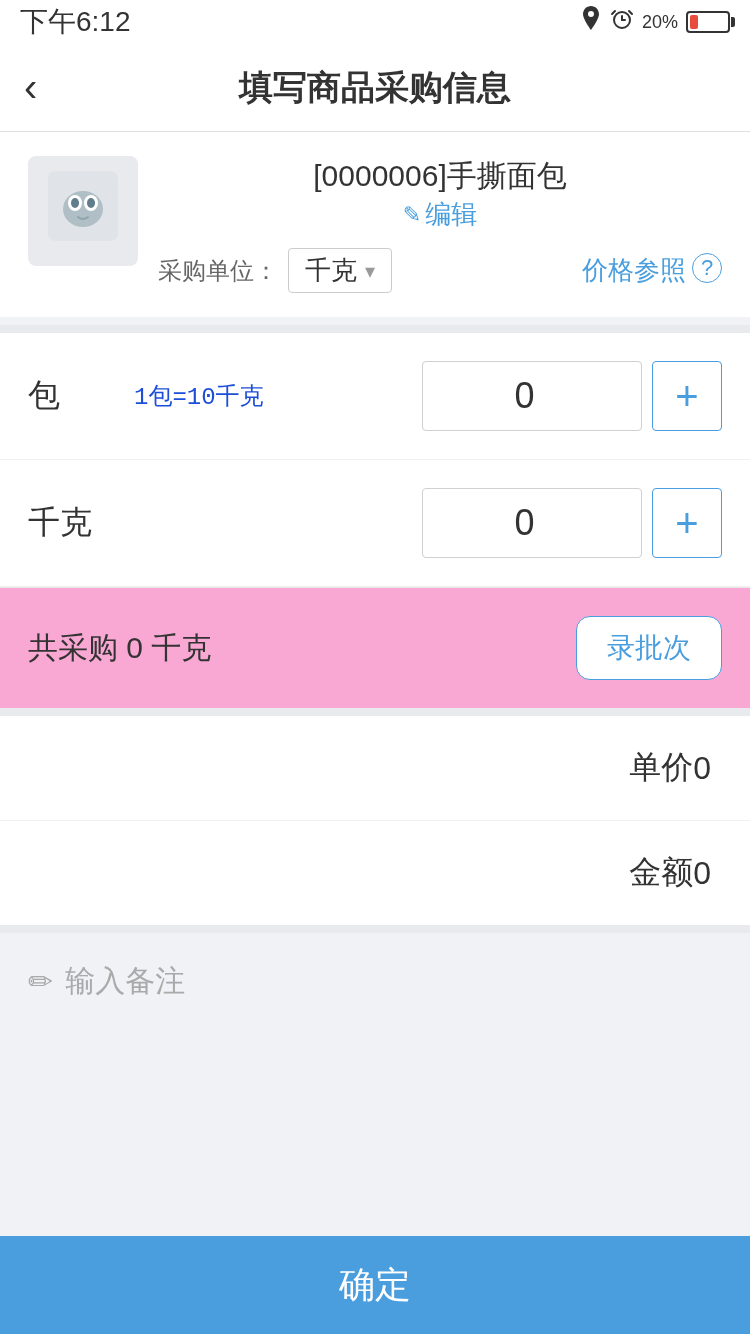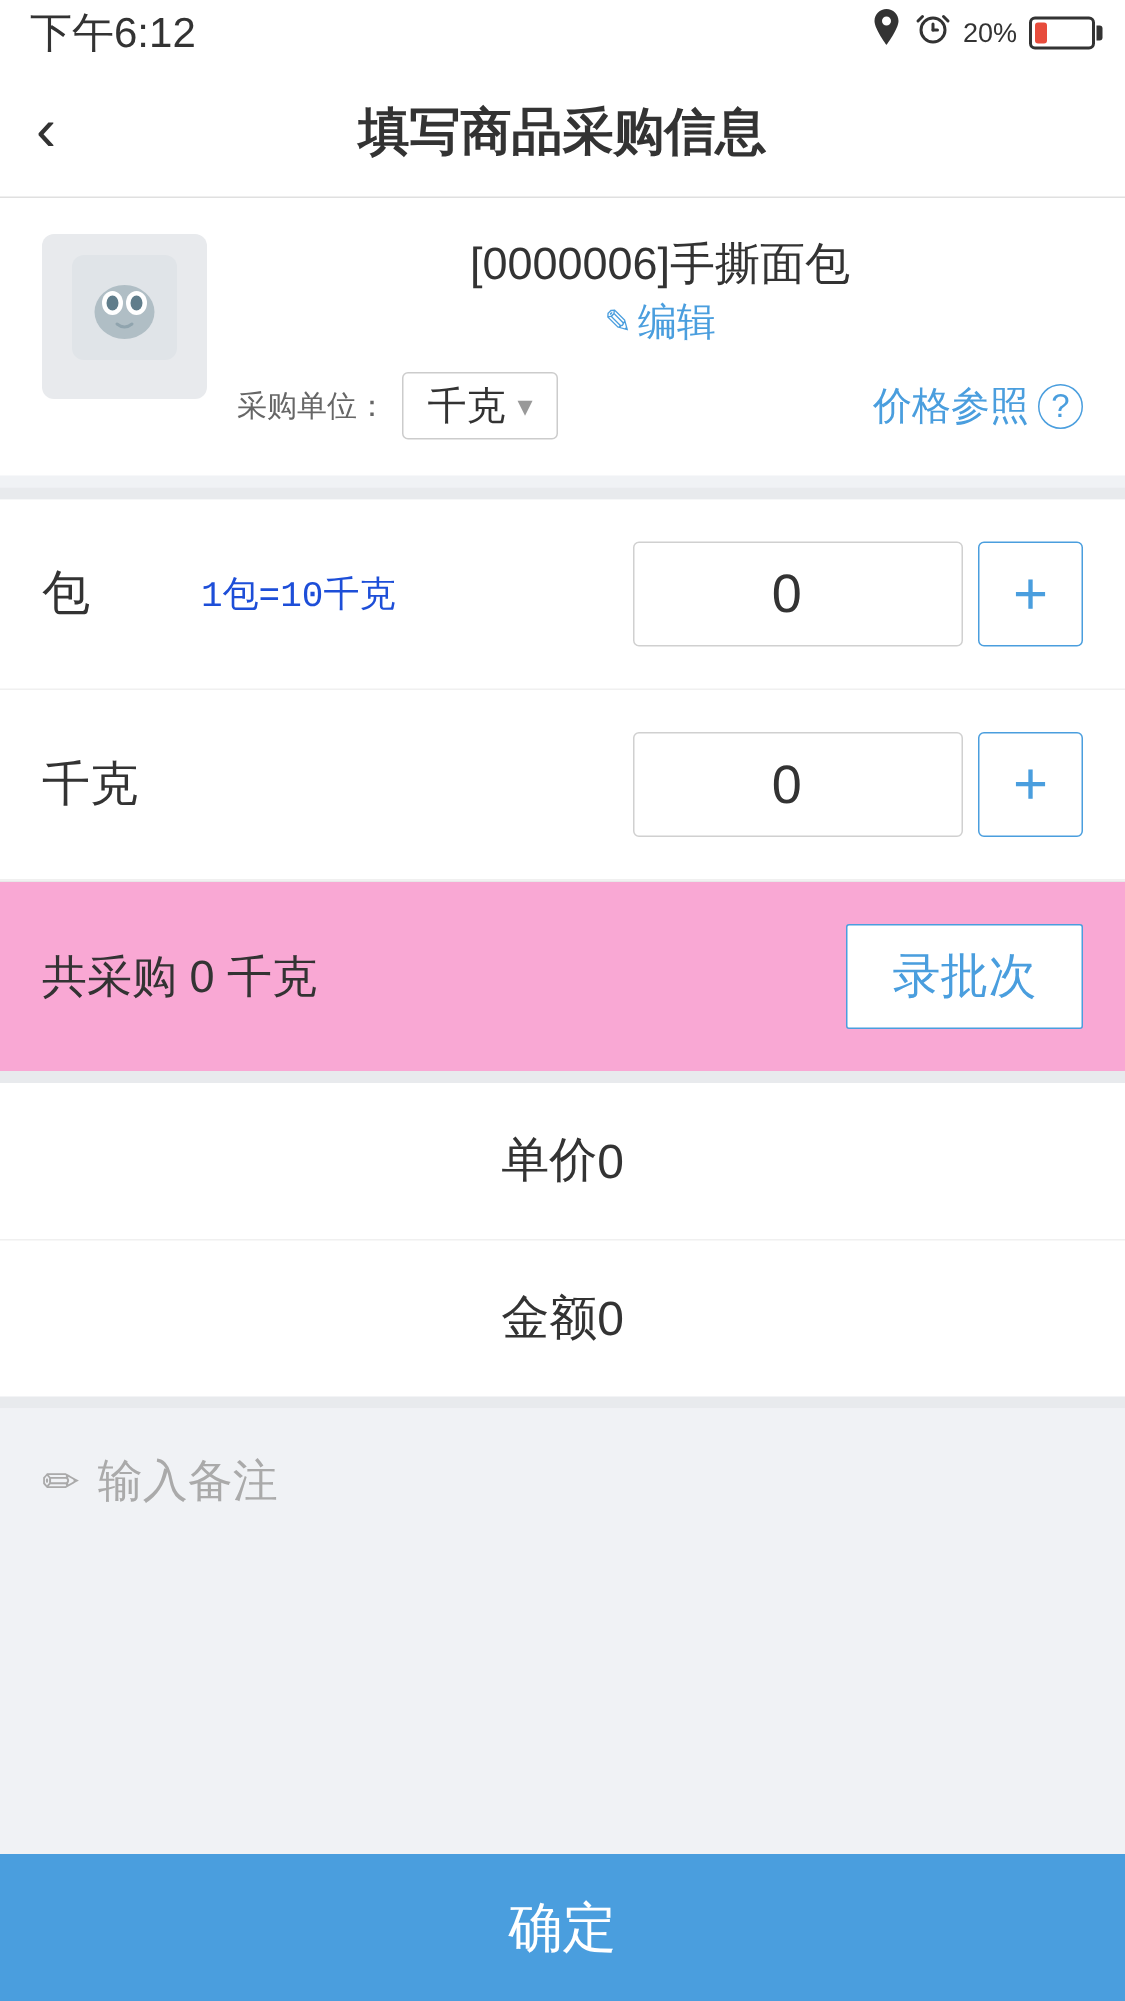--- a/index.html
+++ b/index.html
@@ -122,38 +122,38 @@
       align-items: center;
       gap: 4px;
       cursor: pointer;
     }
     .edit-icon { font-size: 22px; }
     .product-unit-row {
       display: flex;
       align-items: center;
       justify-content: space-between;
     }
-    .unit-label { font-size: 20px; color: #666; }
+    .unit-label { font-size: 24px; color: #666; }
     .unit-select {
       border: 1px solid #ccc;
       border-radius: 4px;
       padding: 4px 16px;
       font-size: 26px;
       color: #333;
       background: #fff;
       display: inline-flex;
       align-items: center;
       gap: 8px;
       margin-left: 10px;
     }
     .price-ref {
       font-size: 26px;
       color: #4a9ede;
       display: flex;
-      align-items: center;
+      align-items: flex-start;
       gap: 6px;
       cursor: pointer;
     }
 
     
     .section {
       background: #fff;
       border-bottom: 1px solid #e8e8e8;
     }
     .quantity-row {
@@ -214,37 +214,37 @@
       align-items: center;
       justify-content: space-between;
       border-bottom: 8px solid #e8eaed;
     }
     .summary-text {
       font-size: 30px;
       color: #333;
     }
     .batch-btn {
       border: 1px solid #4a9ede;
-      border-radius: 2px;
+      border-radius: 14px;
       padding: 12px 30px;
-      font-size: 32px;
+      font-size: 28px;
       color: #4a9ede;
       background: #fff;
       cursor: pointer;
     }
 
     
     .price-section {
       background: #fff;
       border-bottom: 8px solid #e8eaed;
     }
     .price-row {
       display: flex;
       align-items: center;
-      justify-content: center;
+      justify-content: flex-end;
       padding: 30px 39px;
       border-bottom: 1px solid #f0f0f0;
     }
     .price-row:last-child { border-bottom: none; }
     .price-row-label {
       font-size: 32px;
       color: #333;
     }
     .price-row-value {
       font-size: 32px;

